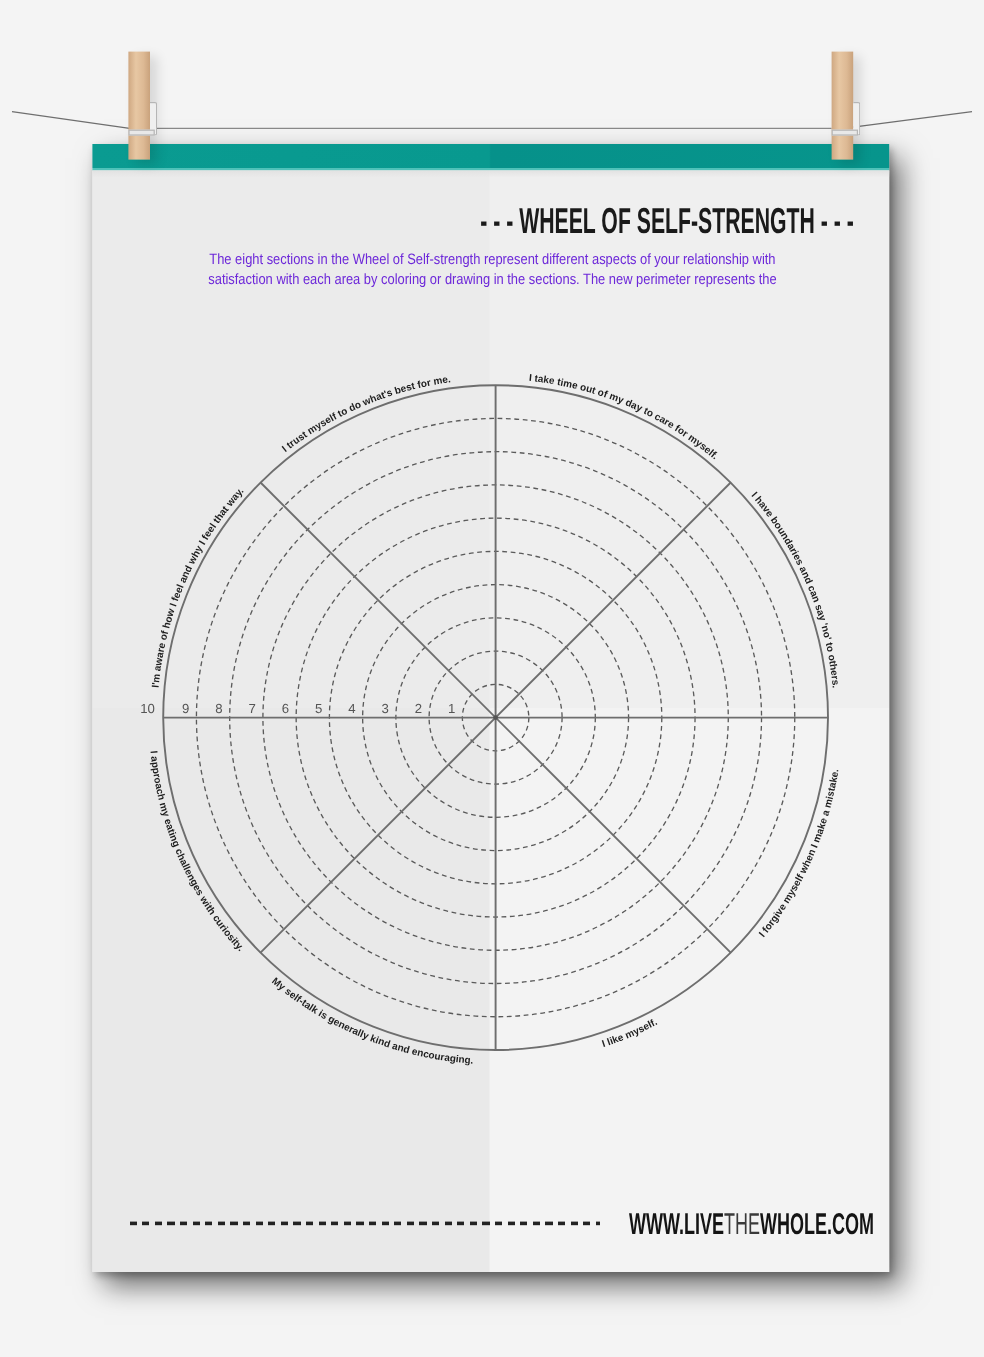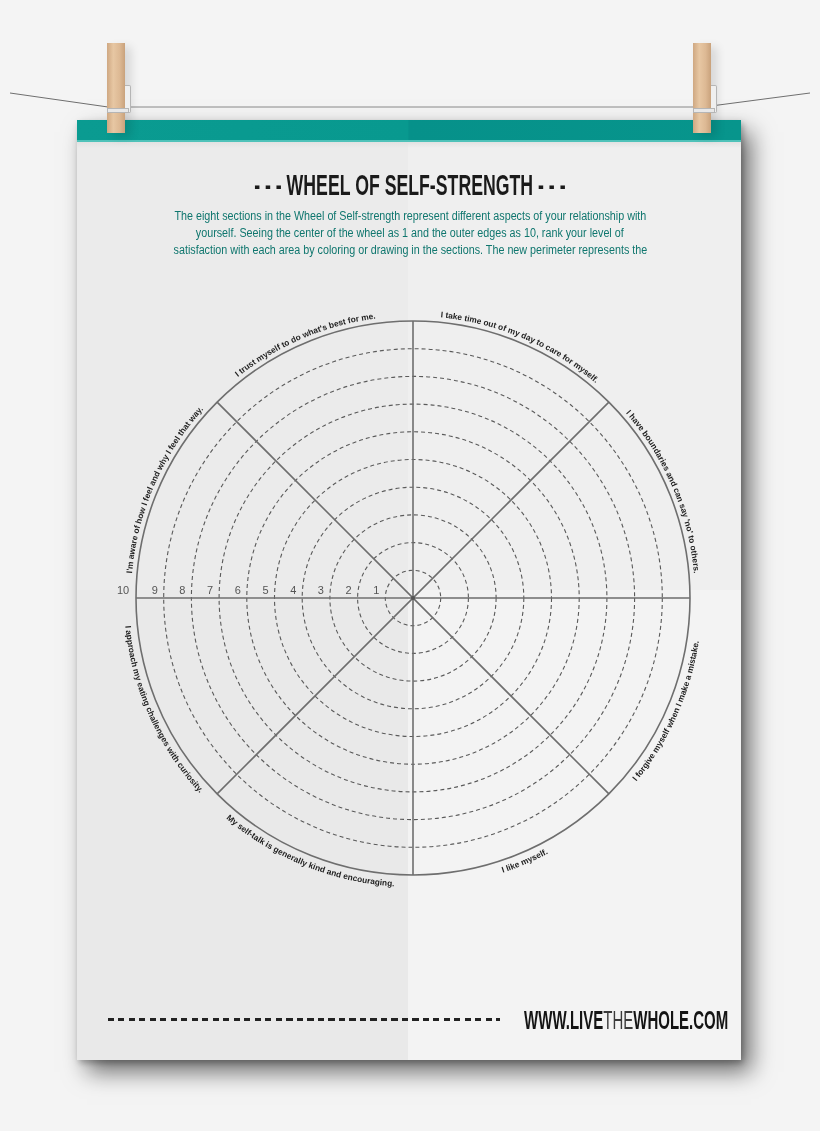--- a/index.html
+++ b/index.html
@@ -19,24 +19,24 @@
     background:linear-gradient(90deg,#0a9b91 0%,#08998f 49.8%,#06918a 50%,#07958c 100%);
     border-bottom:2px solid #4fc2b9;box-sizing:border-box;}
   .under-strip{left:0;top:22px;width:664px;height:6px;background:linear-gradient(#e2e2e2,rgba(235,235,235,0));}
   
   .pin{width:18px;height:90px;top:43px;
     background:linear-gradient(90deg,#cfa882 0%,#e7c7a3 35%,#ddb994 70%,#c9a27c 100%);
     box-shadow:6px 4px 10px rgba(0,0,0,0.12);}
   .pin-clip{width:5px;height:26px;top:85px;border:1px solid #b5b5b5;background:#efefef;border-left:none;border-radius:0 2px 2px 0;}
   .pin-clip-bottom{height:3px;top:108px;background:#e8e8e8;border:1px solid #b5b5b5;}
   
-  .title-wrap{left:0;top:168px;width:820px;text-align:center;height:34px;}
+  .title-wrap{left:0;top:168px;width:820px;text-align:right;height:34px;}
   .title{display:inline-block;font-weight:bold;font-size:30px;line-height:34px;color:#1a1a1a;transform:scaleX(0.59);white-space:nowrap;}
   .intro{left:0;top:208px;width:820px;text-align:center;}
-  .intro-line{height:17px;line-height:17px;font-size:12.5px;color:#0f766e;white-space:nowrap;}
+  .intro-line{height:17px;line-height:17px;font-size:12.5px;color:#6d28d9;white-space:nowrap;}
   .intro-line span{display:inline-block;transform:scaleX(0.86);}
   
   #wheel{position:absolute;left:0;top:0;width:820px;height:1131px;}
   .arc-label{font-family:"Liberation Sans",sans-serif;font-weight:bold;font-size:8.3px;fill:#1e1e1e;}
   .scale-num{font-family:"Liberation Sans",sans-serif;font-size:11px;fill:#555;}
   
   .footer-dashes{left:108px;top:1018px;width:392px;height:3px;
     background:repeating-linear-gradient(90deg,#222 0,#222 6px,transparent 6px,transparent 10.5px);}
   .footer-url-wrap{right:92px;top:1006px;height:28px;}
   .footer-url{display:inline-block;font-size:25px;line-height:28px;font-weight:bold;color:#141414;transform:scaleX(0.6);transform-origin:right center;white-space:nowrap;}
@@ -66,21 +66,20 @@
 <div class="abs pin" style="left:693px;"></div>
 <div class="abs pin-clip" style="left:711px;"></div>
 <div class="abs pin-clip-bottom" style="left:693px;width:20px;"></div>
 
 <div class="abs title-wrap">
   <span class="title">- - - WHEEL OF SELF-STRENGTH - - -</span>
 </div>
 
 <div class="abs intro">
   <div class="intro-line"><span>The eight sections in the Wheel of Self-strength represent different aspects of your relationship with</span></div>
-  <div class="intro-line"><span>yourself. Seeing the center of the wheel as 1 and the outer edges as 10, rank your level of</span></div>
   <div class="intro-line"><span>satisfaction with each area by coloring or drawing in the sections. The new perimeter represents the</span></div>
 </div>
 
 <svg id="wheel" viewBox="0 0 820 1131">
   <defs>
     <path id="arc0" d="M187.8,428.3 A282,282 0 0 1 447.4,318.1"></path>
     <path id="arc1" d="M378.6,318.1 A282,282 0 0 1 638.2,428.3"></path>
     <path id="arc2" d="M582.7,372.8 A282,282 0 0 1 692.9,632.4"></path>
     <path id="arc3" d="M582.9,831.8 A289,289 0 0 0 700.4,567.8"></path>
     <path id="arc4" d="M377.8,884.8 A289,289 0 0 0 643.8,771.9"></path>

